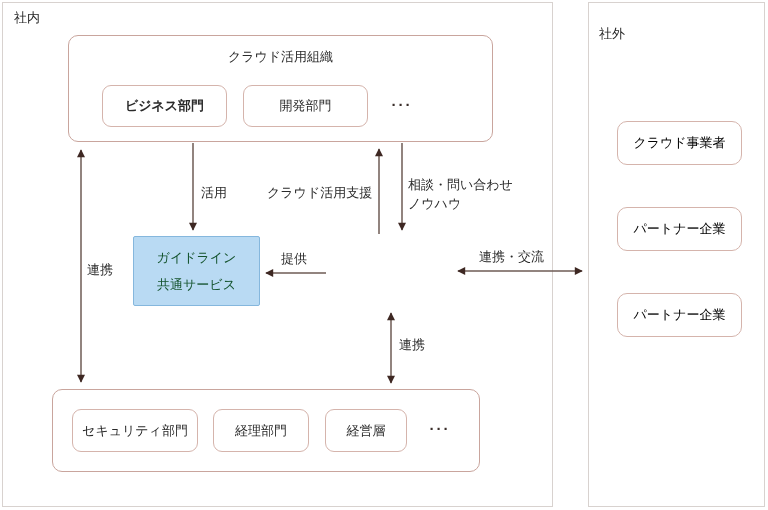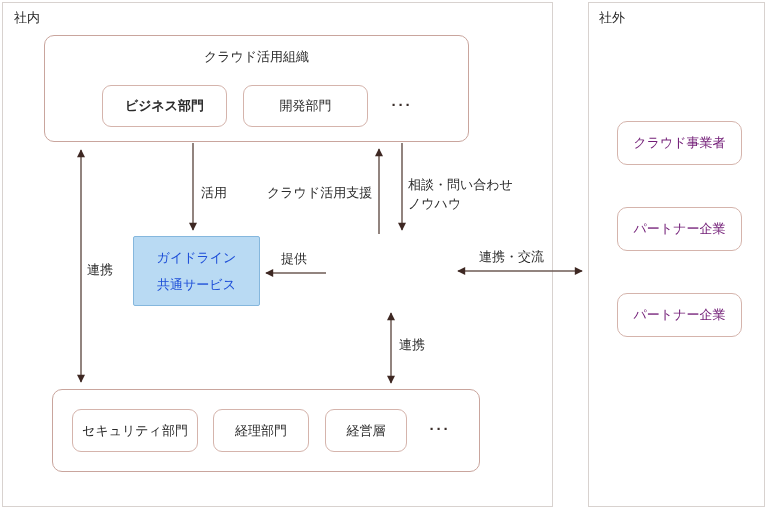--- a/index.html
+++ b/index.html
@@ -21,50 +21,50 @@
     position:absolute;border:1px solid #d5b4ac;border-radius:9px;background:#ffffff;box-sizing:border-box;
     display:flex;align-items:center;justify-content:center;font-size:13px;color:#2a2a2a;white-space:nowrap;
   }
   .ellipsis{
     position:absolute;font-size:15px;font-weight:bold;letter-spacing:2px;color:#3a2e2a;text-align:center;
   }
   .blue-box{
     position:absolute;left:133px;top:236px;width:127px;height:70px;box-sizing:border-box;
     background:#b9daf3;border:1px solid #85b7dd;border-radius:2px;
     display:flex;flex-direction:column;align-items:center;justify-content:center;gap:9px;
-    font-size:13px;color:#1d4ed8;
+    font-size:13px;color:#14532d;
   }
   .ccoe-box{
     position:absolute;left:327px;top:236px;width:128px;height:72px;box-sizing:border-box;
     background:#fbc378;border:1px solid #eaa954;border-radius:12px;
     display:flex;align-items:center;justify-content:center;
     font-size:15px;font-weight:bold;color:#1b1b1b;letter-spacing:0.3px;
   }
   .ext-box{
     position:absolute;left:617px;width:125px;height:44px;box-sizing:border-box;
     border:1px solid #d5b4ac;border-radius:10px;background:#ffffff;
-    display:flex;align-items:center;justify-content:center;font-size:13px;color:#701a75;white-space:nowrap;
+    display:flex;align-items:center;justify-content:center;font-size:13px;color:#000000;white-space:nowrap;
   }
   .arrow-label{
     position:absolute;font-size:13px;color:#2a2a2a;white-space:nowrap;line-height:1.45;
   }
   svg.arrows{position:absolute;left:0;top:0;pointer-events:none;}
 </style>
 </head>
 <body>
 
 <div class="canvas">
 
   <div class="panel" style="left:2px;top:2px;width:551px;height:505px;"></div>
   <div class="panel-label" style="left:14px;top:9px;">社内</div>
 
   <div class="panel" style="left:588px;top:2px;width:177px;height:505px;"></div>
-  <div class="panel-label" style="left:599px;top:9px;">社外</div>
+  <div class="panel-label" style="left:599px;top:25px;">社外</div>
 
-  <div class="group-box" style="left:44px;top:35px;width:425px;height:107px;padding-left:8px;">
+  <div class="group-box" style="left:68px;top:35px;width:425px;height:107px;padding-left:8px;">
     <div class="group-title">クラウド活用組織</div>
   </div>
   <div class="dept-box" style="left:102px;top:85px;width:125px;height:42px;font-weight:bold;">ビジネス部門</div>
   <div class="dept-box" style="left:243px;top:85px;width:125px;height:42px;">開発部門</div>
   <div class="ellipsis" style="left:380px;top:96px;width:44px;">···</div>
 
   <div class="blue-box">
     <span>ガイドライン</span>
     <span>共通サービス</span>
   </div>

